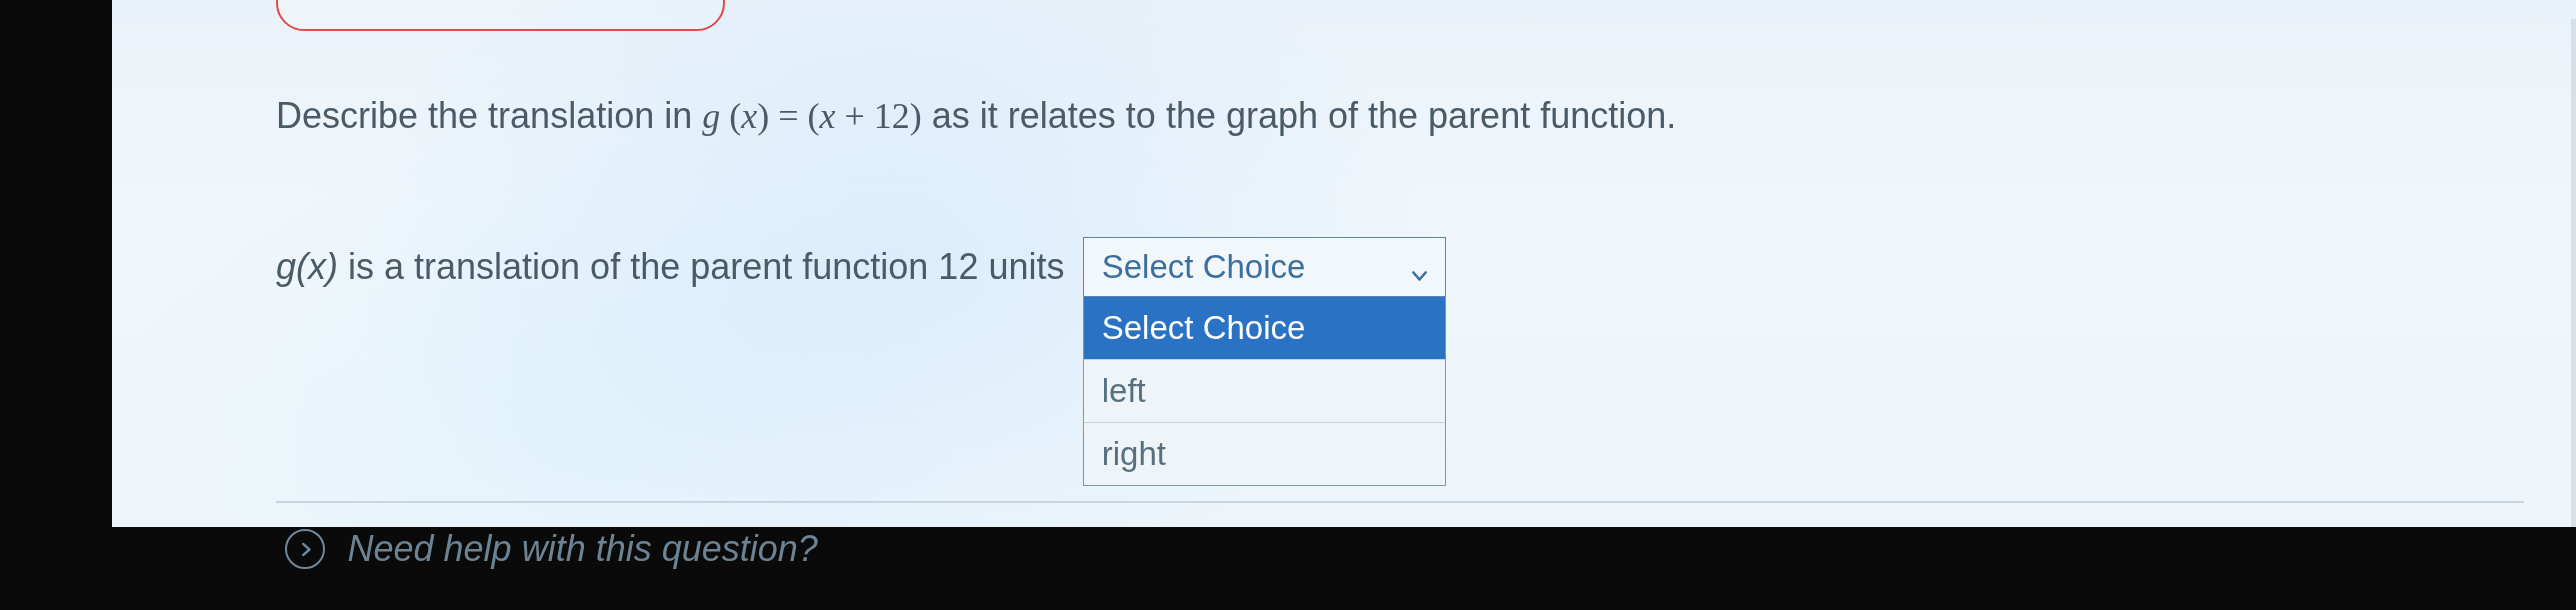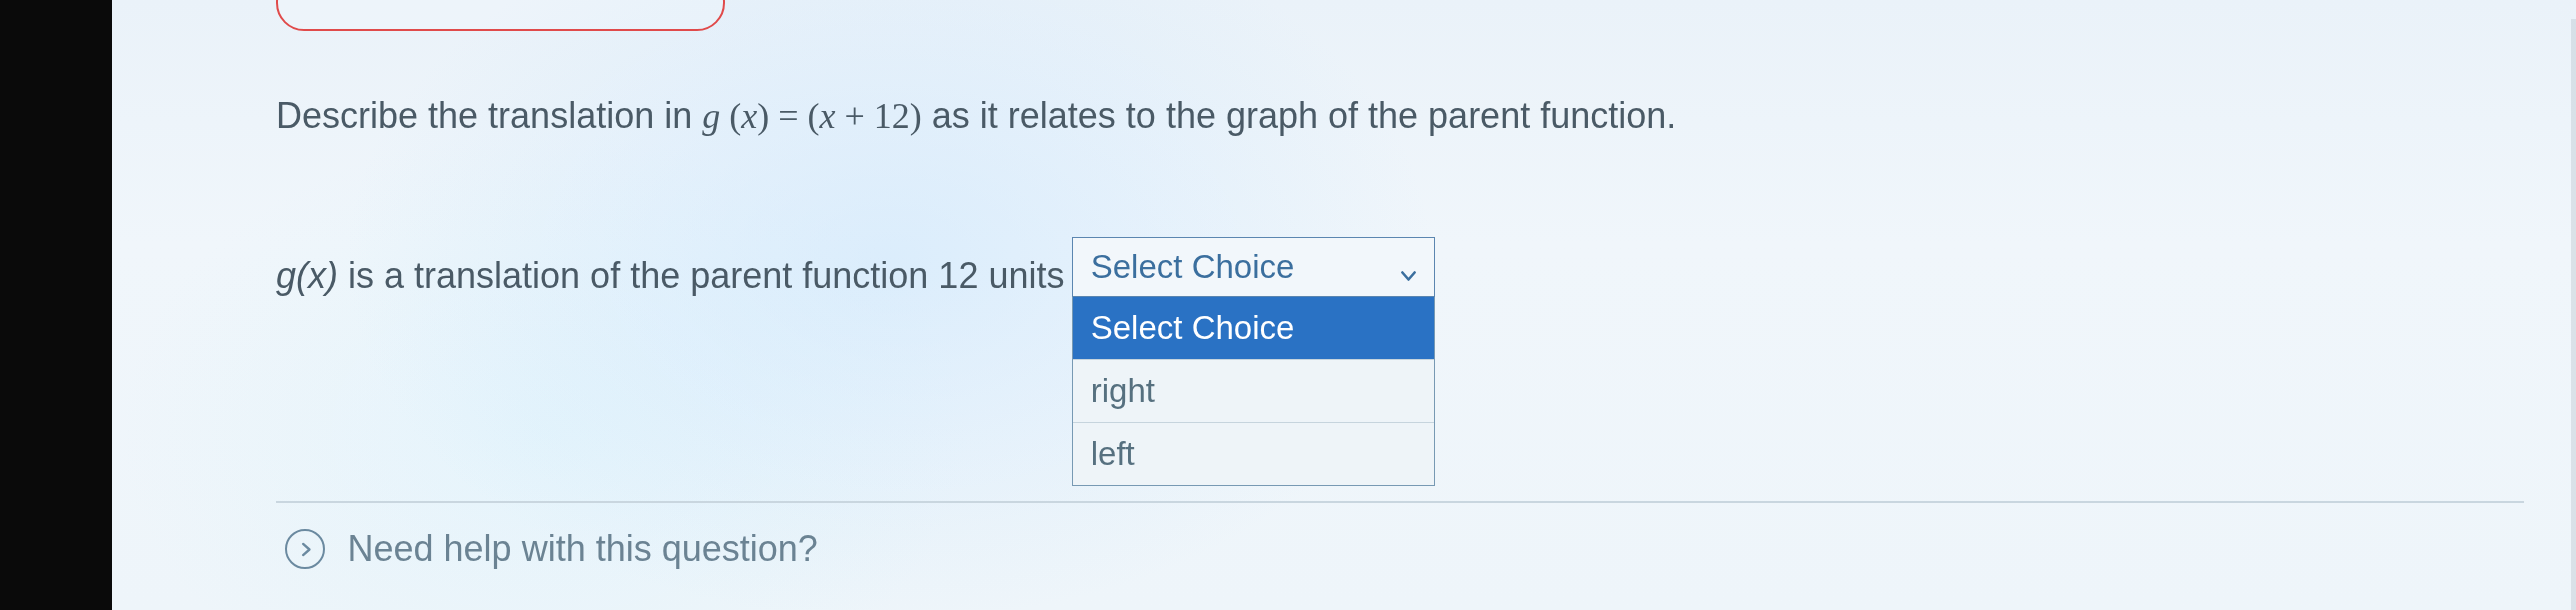--- a/index.html
+++ b/index.html
@@ -7,21 +7,21 @@
   body {
     font-family: "Helvetica Neue", Arial, sans-serif;
     background: #0a0a0a;
     overflow: hidden;
   }
   .screen {
     position: absolute;
     left: 112px;
     top: 0;
     width: 2464px;
-    height: 610px;
+    height: 527px;
     background:
       radial-gradient(ellipse 777px 518px at 777px 259px, rgba(180,220,255,0.35), transparent 70%),
       radial-gradient(ellipse 604px 432px at 432px 432px, rgba(200,240,255,0.25), transparent 70%),
       linear-gradient(180deg, #eaf2f9 0%, #f0f6fb 40%, #eef5fa 100%);
   }
   .partial-bubble {
     position: absolute;
     left: 164px;
     top: -26px;
     width: 449px;
@@ -38,22 +38,22 @@
     color: #4a5a66;
     white-space: nowrap;
   }
   .math-i { font-family: "Times New Roman", Times, serif; font-style: italic; }
   .math-r { font-family: "Times New Roman", Times, serif; font-style: normal; }
   .answer-row {
     position: absolute;
     left: 164px;
     top: 237px;
     display: flex;
-    align-items: flex-end;
-    gap: 8px;
+    align-items: center;
+    gap: 19px;
     font-size: 36px;
     color: #4a5a66;
   }
   .gx { font-style: italic; }
   .select-wrap { position: relative; }
   .select-trigger {
     width: 363px;
     height: 60px;
     border: 1.7px solid #5b86b0;
     background: #f2f7fb;
@@ -104,20 +104,21 @@
     height: 1.7px;
     background: #c9d6df;
   }
   .help-row {
     position: absolute;
     left: 173px;
     top: 528px;
     display: flex;
     align-items: center;
     gap: 22.5px;
+    font-style: italic;
   }
   .circ-icon {
     width: 40px;
     height: 40px;
     border: 2.6px solid #6b8aa0;
     border-radius: 50%;
     display: flex;
     align-items: center;
     justify-content: center;
     color: #6b8aa0;
@@ -154,22 +155,22 @@
       <div class="select-trigger">
         <span>Select Choice</span>
         <span class="chev">
           <svg viewBox="0 0 24 24" width="21" height="21">
               <path d="M5 8l7 8 7-8" fill="none" stroke="currentColor" stroke-width="3" stroke-linecap="round" stroke-linejoin="round"></path>
             </svg>
         </span>
       </div>
       <div class="dropdown">
         <div class="opt hl">Select Choice</div>
+        <div class="opt">left</div>
         <div class="opt">right</div>
-        <div class="opt">left</div>
       </div>
     </div>
   </div>
 
   <div class="help-sep"></div>
 
   <div class="help-row">
     <span class="circ-icon">
       <svg viewBox="0 0 24 24" width="19" height="19">
           <path d="M9 5l8 7-8 7" fill="none" stroke="currentColor" stroke-width="3" stroke-linecap="round" stroke-linejoin="round"></path>

